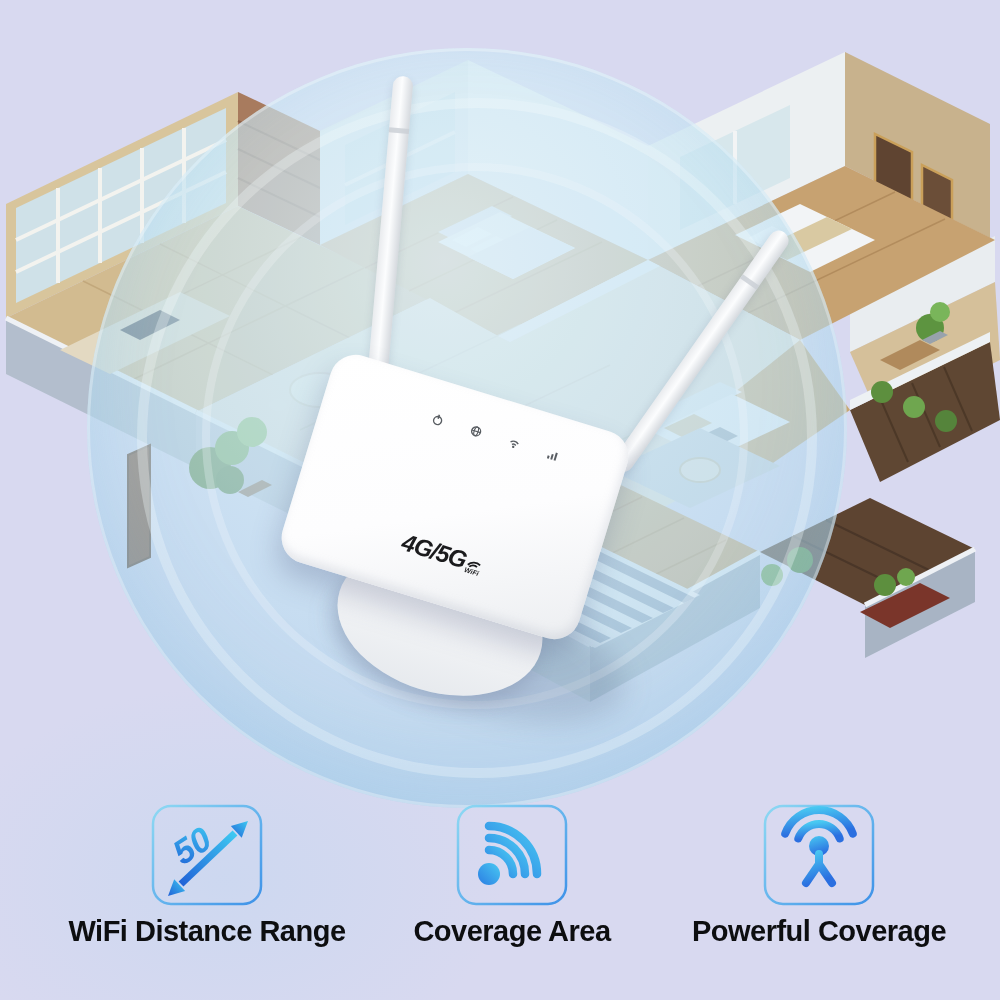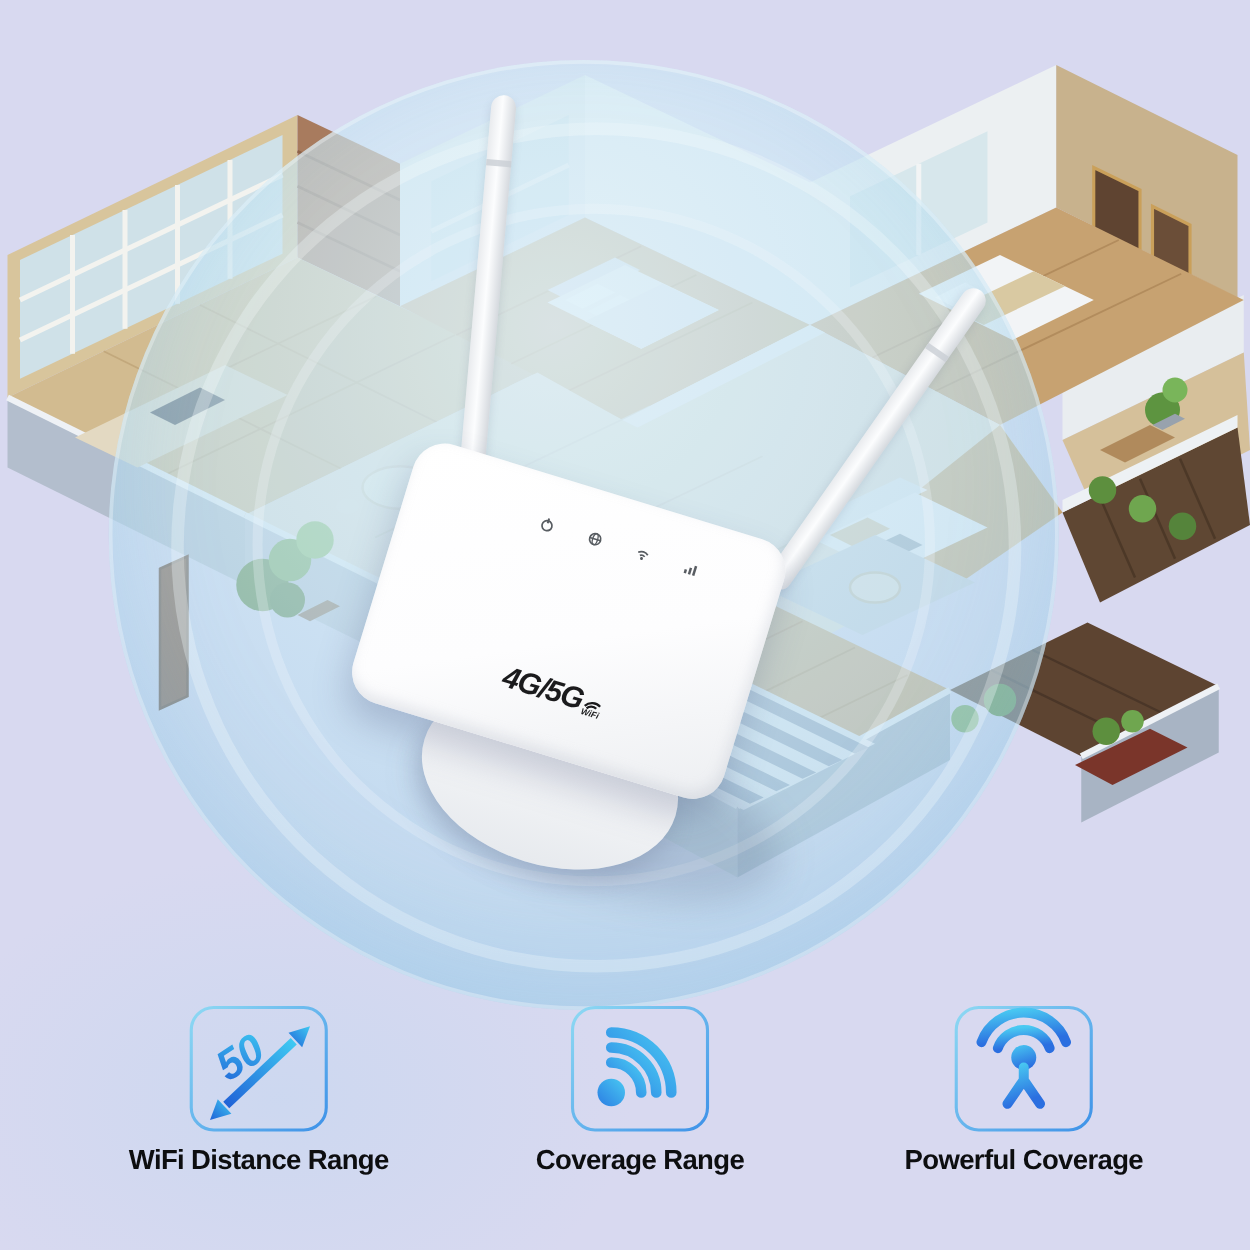--- a/index.html
+++ b/index.html
@@ -46,21 +46,21 @@
   .led:nth-child(1){left:0;} .led:nth-child(2){left:40px;} .led:nth-child(3){left:80px;} .led:nth-child(4){left:120px;}
   .logo{position:absolute;left:118px;top:154px;display:flex;align-items:flex-end;color:#1b1b1d;}
   .logo-main{font-size:24px;font-weight:bold;font-style:italic;letter-spacing:-1px;line-height:1;}
   .logo-tail{display:flex;flex-direction:column;align-items:center;margin-left:1px;}
   .logo-sub{font-size:7px;font-weight:bold;font-style:italic;line-height:1;}
 
   
   .features{position:absolute;left:0;top:0;width:1000px;height:1000px;z-index:8;pointer-events:none;}
   .feature-tile{position:absolute;top:804px;width:112px;height:102px;}
   .feature-label{position:absolute;top:915px;width:360px;text-align:center;
-    font-size:22px;font-weight:bold;color:#0d0e10;letter-spacing:-.5px;}
+    font-size:29px;font-weight:bold;color:#0d0e10;letter-spacing:-.5px;}
   .t1{left:151px;} .t2{left:456px;} .t3{left:763px;}
   .l1{left:27px;} .l2{left:332px;} .l3{left:639px;}
 </style>
 </head>
 <body>
 
 <div class="stage">
 
   <svg class="house" width="1000" height="1000" viewBox="0 0 1000 1000">
 
@@ -314,16 +314,16 @@
         </linearGradient>
       </defs>
       <rect x="2" y="2" width="108" height="98" rx="18" fill="none" stroke="url(#gb)" stroke-width="2.5"></rect>
       <circle cx="56" cy="42" r="10" fill="url(#g3)"></circle>
       <path d="M56 50 L56 62 M56 60 L43 79 M56 60 L69 79" fill="none" stroke="url(#g3)" stroke-width="8" stroke-linecap="round" stroke-linejoin="round"></path>
       <path d="M35.3 34.5 A22 22 0 0 1 76.7 34.5" fill="none" stroke="url(#g3)" stroke-width="8" stroke-linecap="round"></path>
       <path d="M22.2 29.7 A36 36 0 0 1 89.8 29.7" fill="none" stroke="url(#g3)" stroke-width="8" stroke-linecap="round"></path>
     </svg>
 
     <div class="feature-label l1">WiFi Distance Range</div>
-    <div class="feature-label l2">Coverage Range</div>
+    <div class="feature-label l2">Coverage Area</div>
     <div class="feature-label l3">Powerful Coverage</div>
   </div>
 </div>
 
 </body></html>

